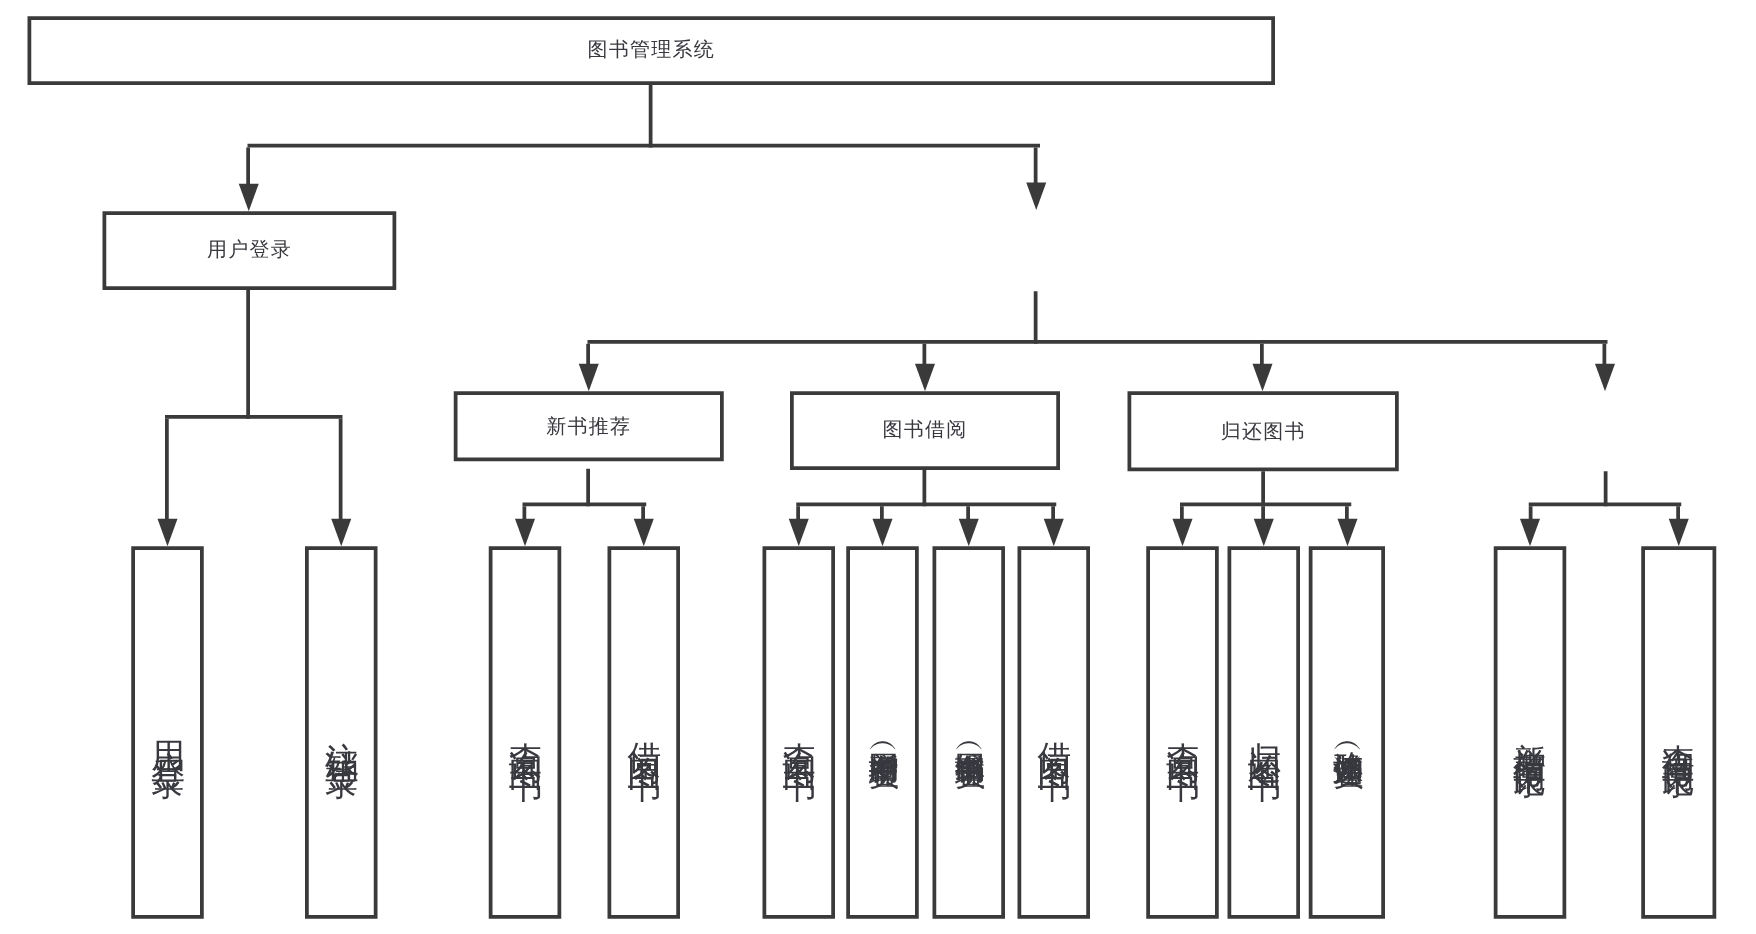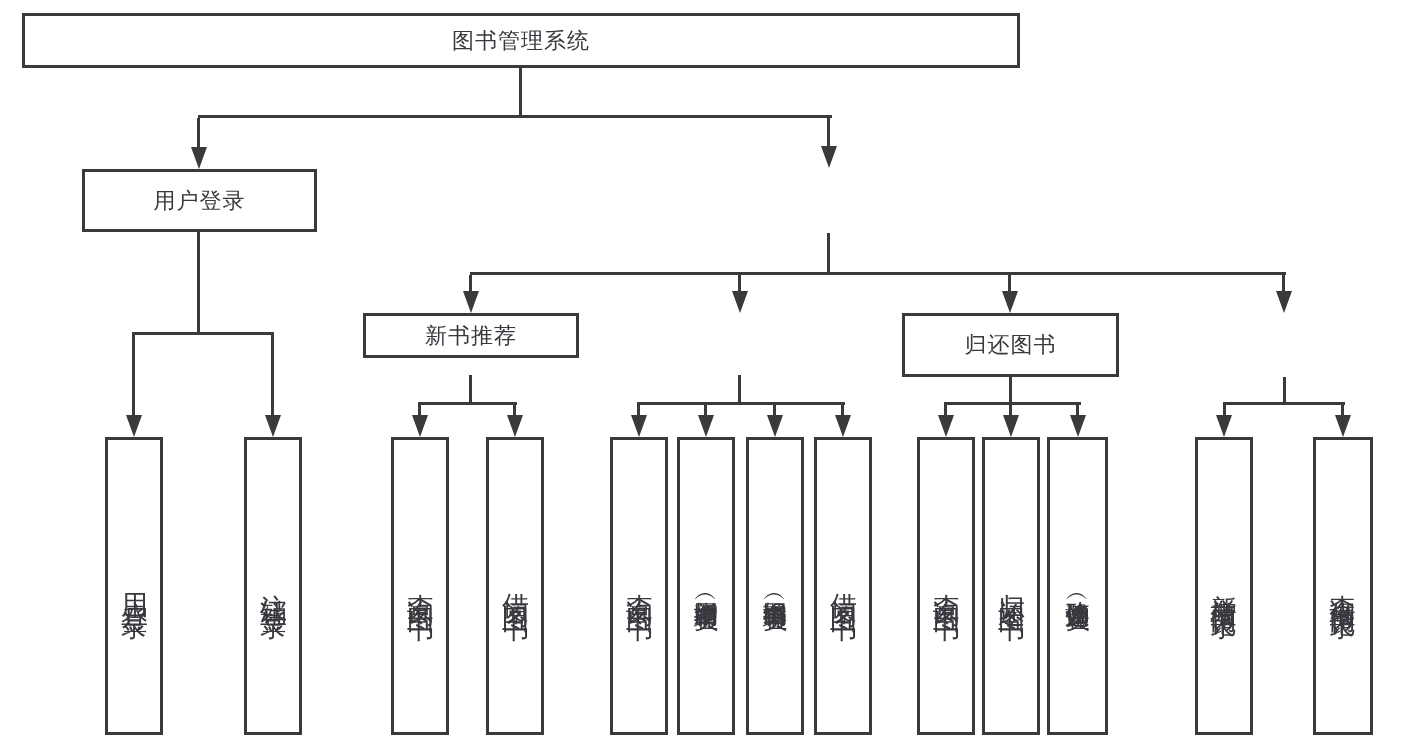--- a/index.html
+++ b/index.html
@@ -1,20 +1,20 @@
 <!DOCTYPE html>
 <html><head>
 <meta charset="utf-8">
 <style>
   html,body{margin:0;padding:0;background:#fff;}
   #stage{position:relative;width:1405px;height:747px;background:#fff;overflow:hidden;
          font-family:"Liberation Sans","DejaVu Sans",sans-serif;}
   .box{position:absolute;background:#fff;border:3px solid #3a3a3a;box-sizing:border-box;
        display:flex;align-items:center;justify-content:center;}
-  .hbox span{font-size:22px;color:#38383f;letter-spacing:1px;white-space:nowrap;}
+  .hbox span{font-size:16px;color:#38383f;letter-spacing:1px;white-space:nowrap;}
   .vbox span{writing-mode:vertical-rl;font-size:27px;color:#38383f;letter-spacing:7px;
              line-height:1;white-space:nowrap;}
   .vbox.tight span{font-size:24px;letter-spacing:1px;}
   .vbox.med span{font-size:26px;letter-spacing:4px;}
   .line{position:absolute;background:#3a3a3a;}
   .arrow{position:absolute;width:0;height:0;border-left:8px solid transparent;
          border-right:8px solid transparent;border-top:22px solid #3a3a3a;}
   #watermark{position:absolute;left:1186px;top:714px;font-size:17px;color:#9a9a9a;
              letter-spacing:0.5px;white-space:nowrap;}
 </style>
@@ -83,22 +83,25 @@
   <div class="arrow" style="left:1335px;top:415px"></div>
 
   <div class="box hbox" style="left:22px;top:13px;width:998px;height:55px">
     <span>图书管理系统</span>
   </div>
 
   <div class="box hbox" style="left:82px;top:169px;width:235px;height:63px">
     <span>用户登录</span>
   </div>
 
-  <div class="box hbox" style="left:363px;top:313px;width:216px;height:45px">
+  <div class="box hbox" style="left:363px;top:313px;width:216px;height:56px">
     <span>新书推荐</span>
+  </div>
+  <div class="box hbox" style="left:632px;top:313px;width:216px;height:63px">
+    <span>图书借阅</span>
   </div>
   <div class="box hbox" style="left:902px;top:313px;width:217px;height:64px">
     <span>归还图书</span>
   </div>
 
   <div class="box vbox" style="left:105px;top:437px;width:58px;height:298px">
     <span>用户登录</span>
   </div>
   <div class="box vbox" style="left:244px;top:437px;width:58px;height:298px">
     <span>注销登录</span>

